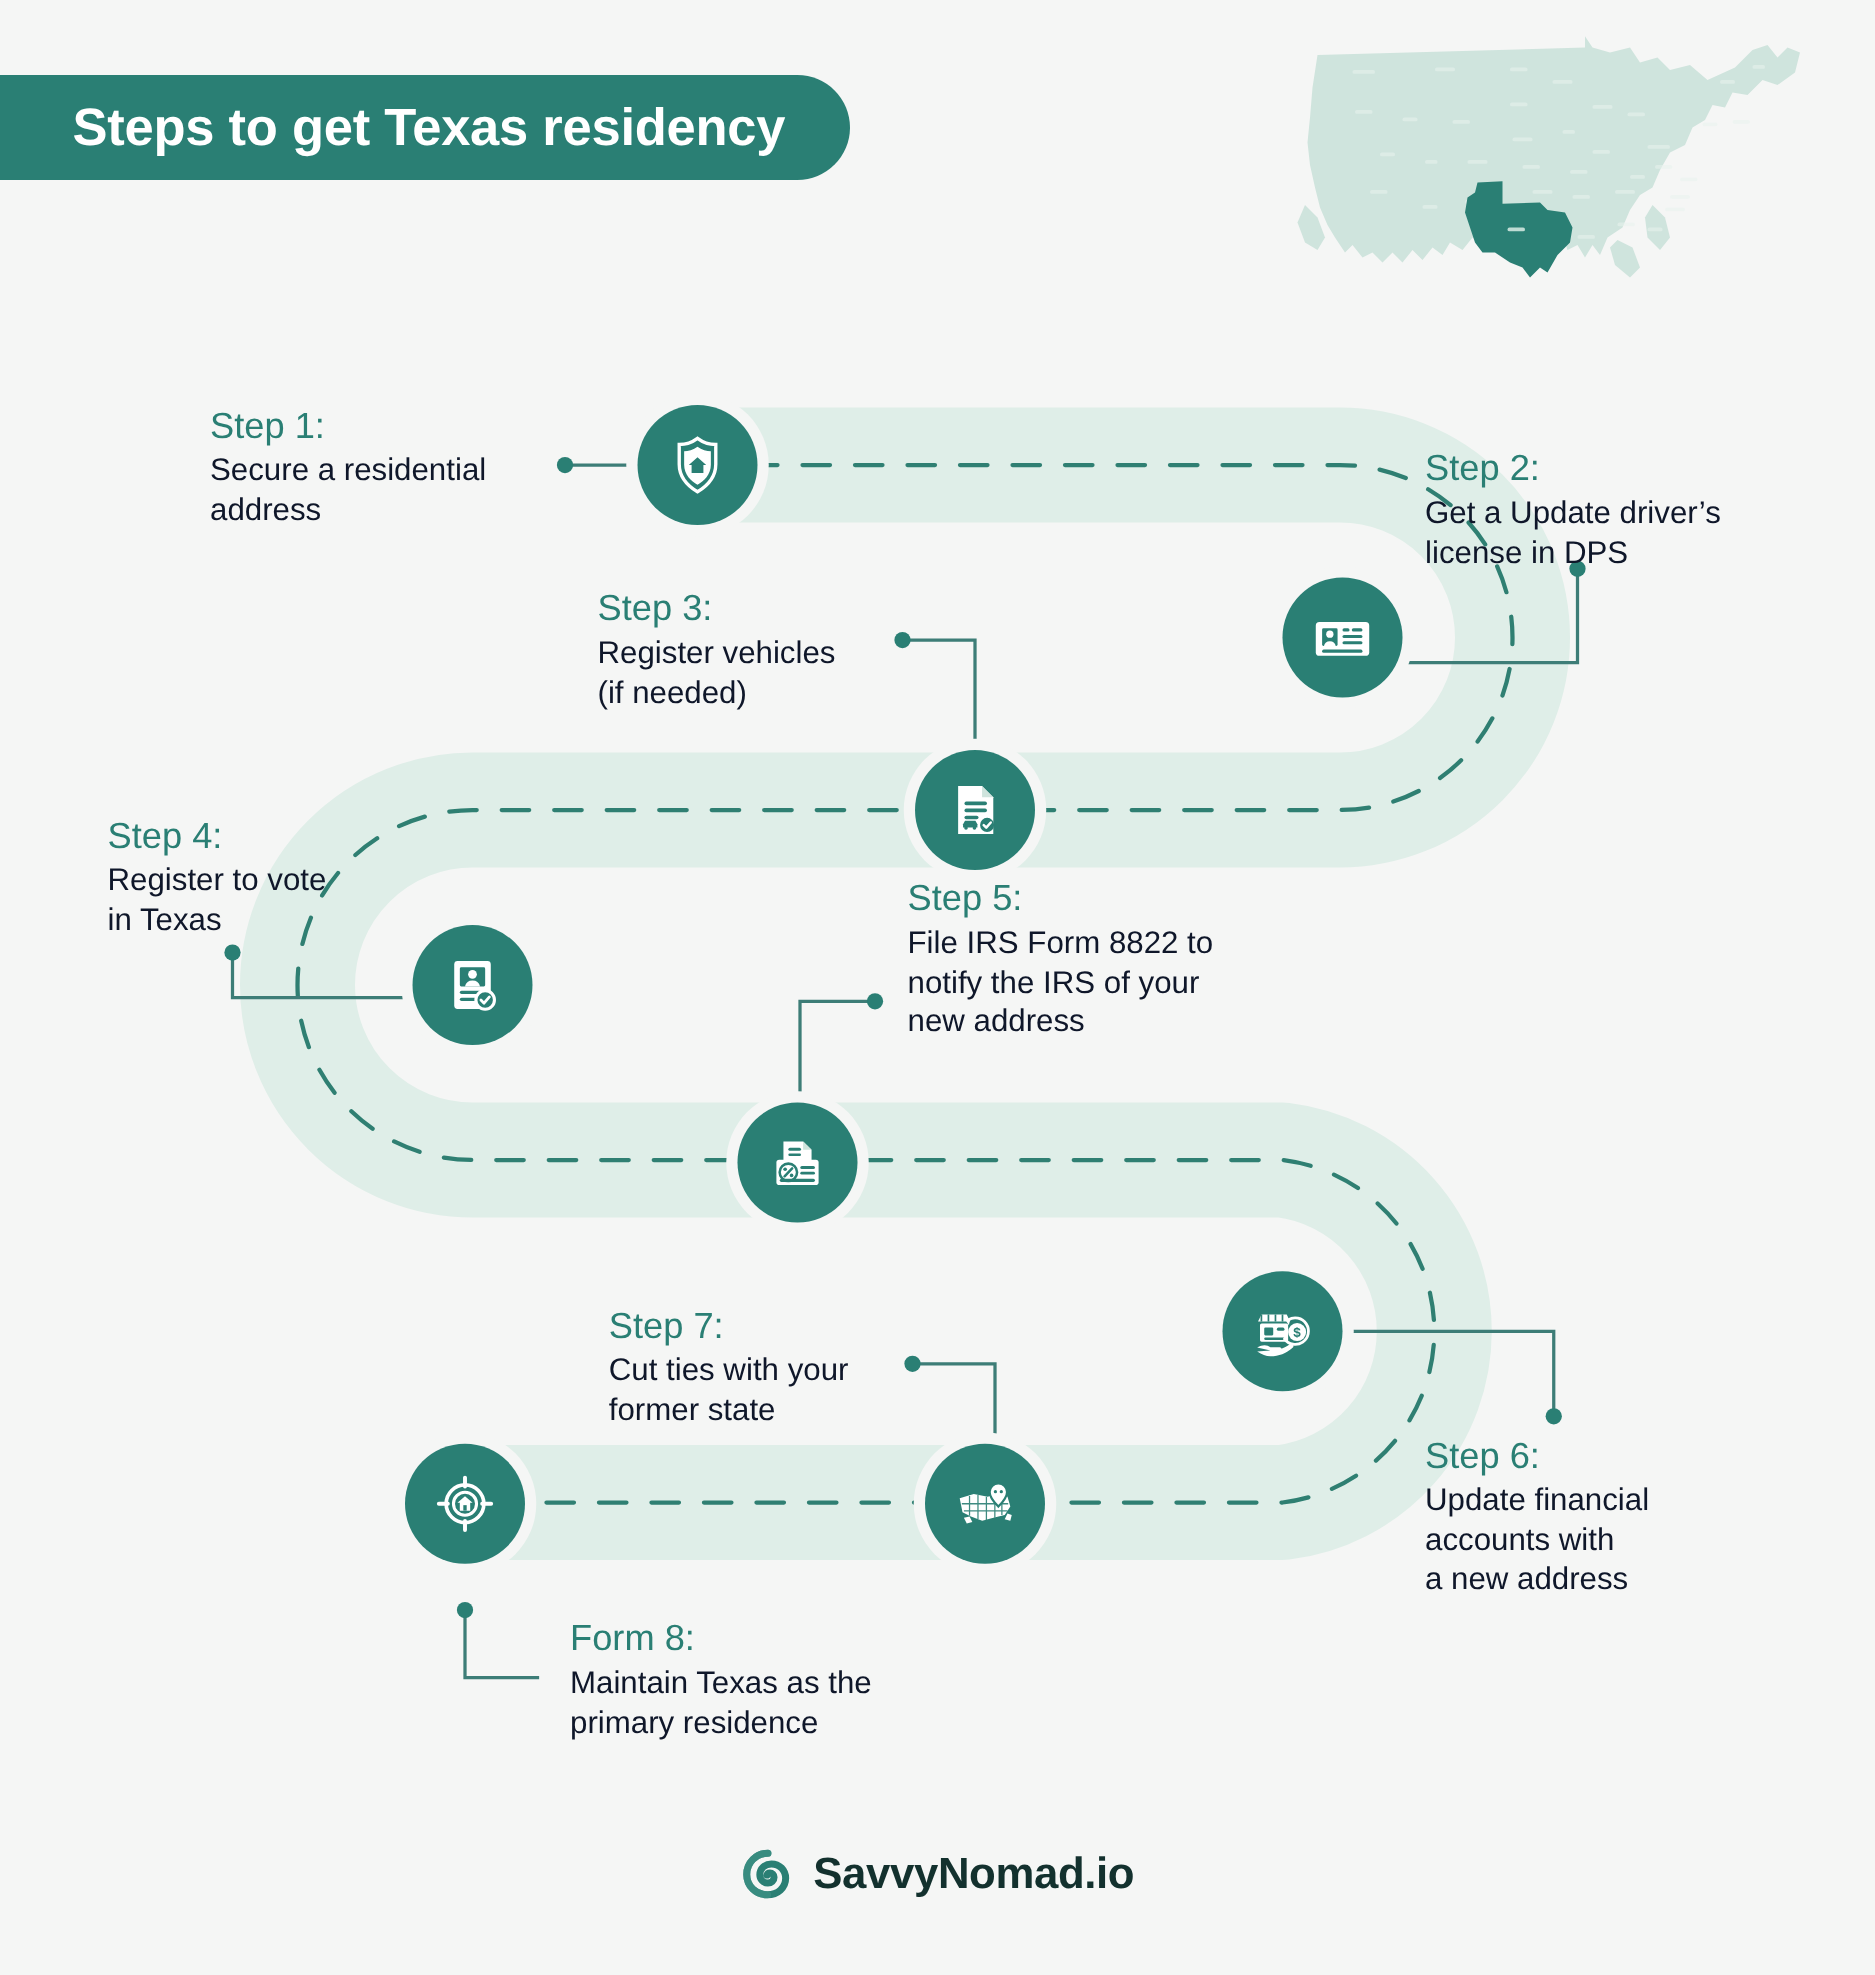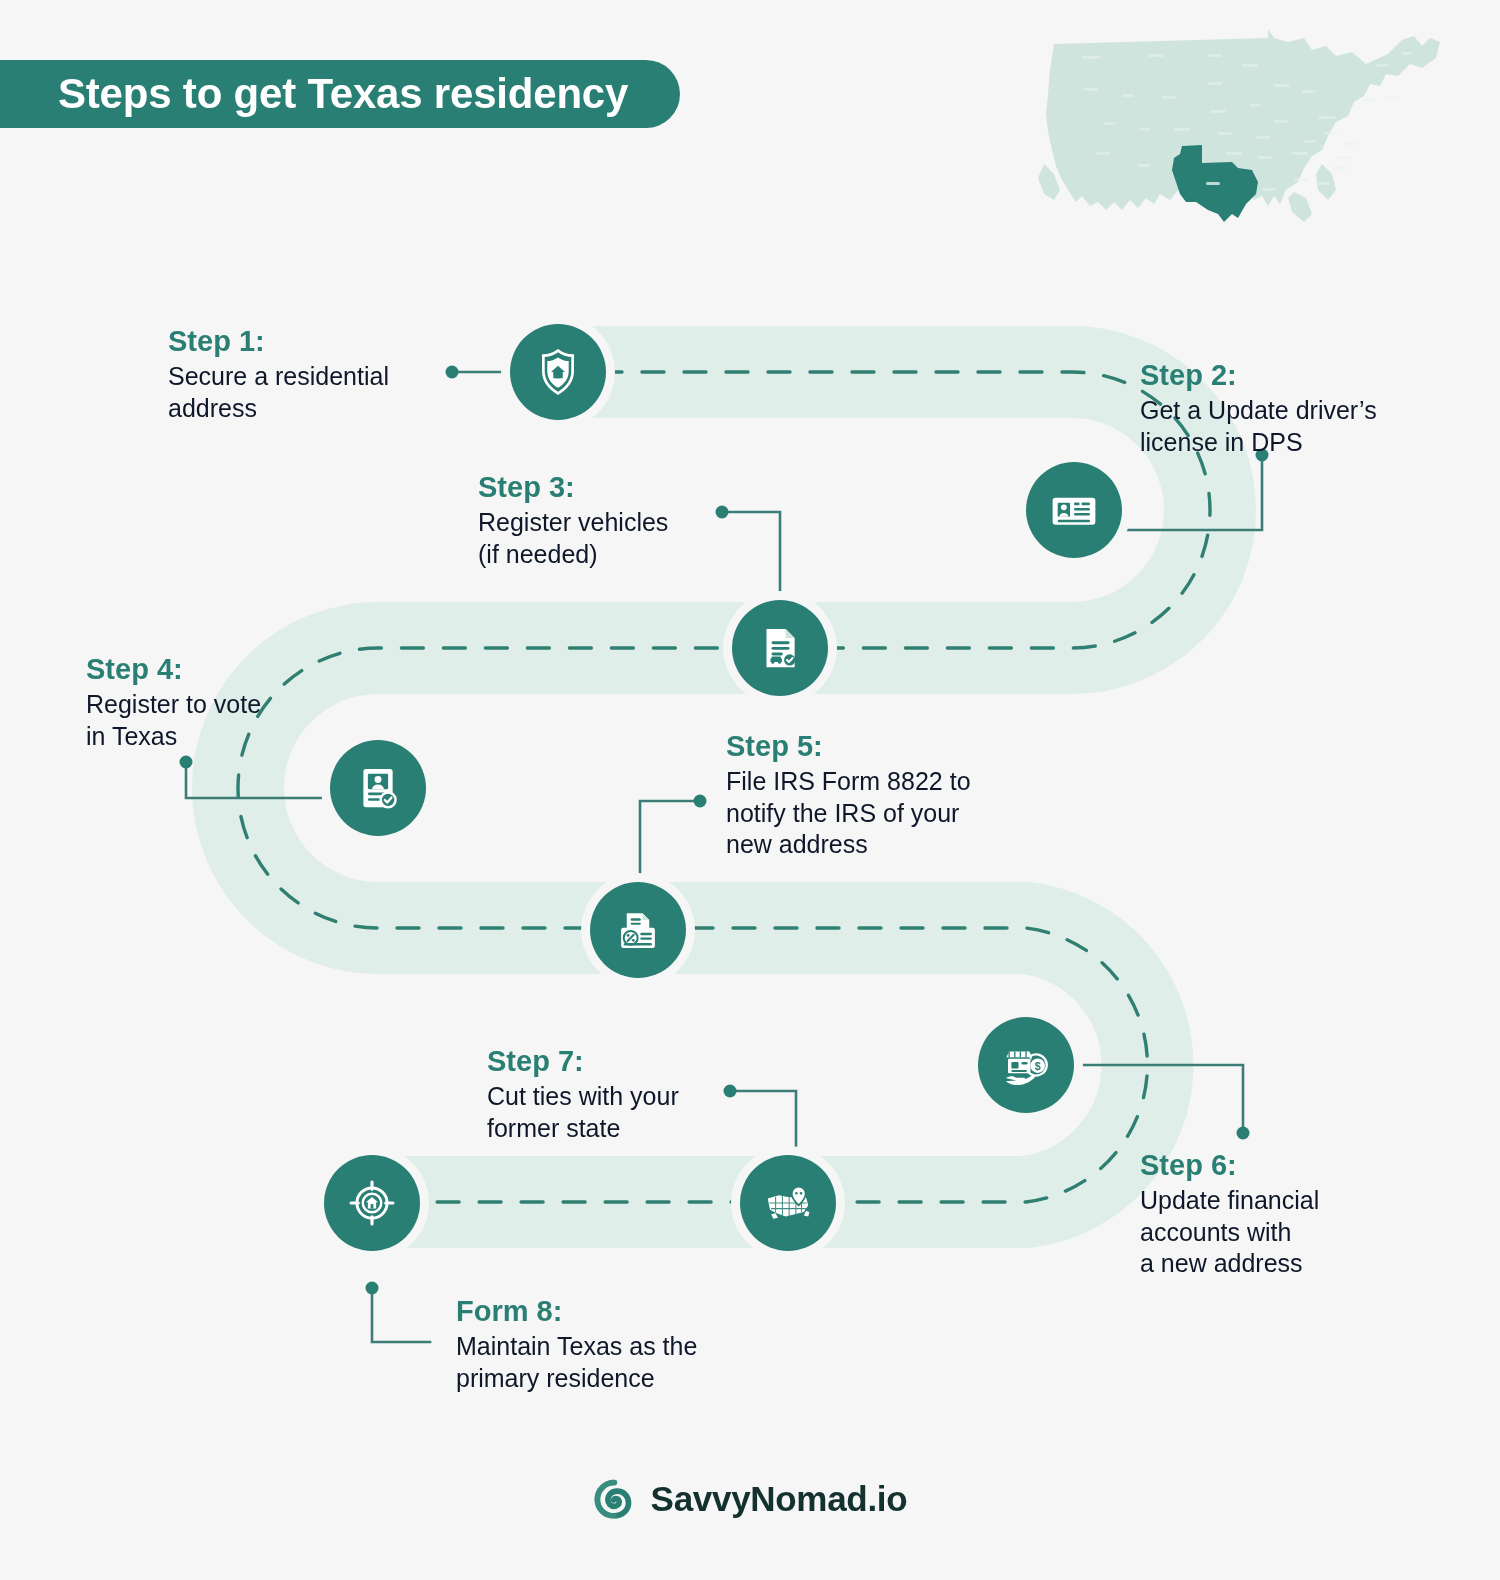--- a/index.html
+++ b/index.html
@@ -7,21 +7,21 @@
     width: 1500px; height: 1580px;
     background: #f5f6f5;
     font-family: "Liberation Sans", sans-serif;
     overflow: hidden;
   }
   #stage { position: relative; width: 1500px; height: 1580px; }
 
   
   .title-banner {
     position: absolute; left: 0; top: 60px;
-    height: 68px;
+    height: 84px;
     padding: 0 52px 0 58px;
     background: #2a7f74;
     border-top-right-radius: 42px;
     border-bottom-right-radius: 42px;
     display: flex; align-items: center;
   }
   .title-banner .t {
     color: #ffffff;
     font-size: 42px;
     font-weight: 700;
@@ -44,21 +44,21 @@
     box-shadow: 0 0 0 9px #f5f6f5;
     display: flex; align-items: center; justify-content: center;
   }
   .node svg { width: 54px; height: 54px; display: block; }
 
   
   .label { position: absolute; }
   .label .head {
     color: #2a7f74;
     font-size: 29px;
-    font-weight: 700;
+    font-weight: 400;
     line-height: 1.22;
     margin-bottom: 2px;
     white-space: nowrap;
   }
   .label .body {
     color: #0f172a;
     font-size: 25px;
     font-weight: 400;
     line-height: 1.26;
     white-space: pre-line;
@@ -251,21 +251,21 @@
       <rect x="9" y="22" width="30" height="18" rx="2" fill="#ffffff"></rect>
       <circle cx="17.5" cy="31" r="6.2" fill="#ffffff" stroke="#2a7f74" stroke-width="1.8"></circle>
       <path d="m14.8 33.8 5.4-5.6" stroke="#2a7f74" stroke-width="1.8" stroke-linecap="round"></path>
       <circle cx="15.2" cy="28.8" r="1.3" fill="#2a7f74"></circle>
       <circle cx="19.8" cy="33.2" r="1.3" fill="#2a7f74"></circle>
       <rect x="26" y="26.4" width="10.4" height="2.2" rx="1.1" fill="#2a7f74"></rect>
       <rect x="26" y="30.6" width="10.4" height="2" rx="1" fill="#2a7f74"></rect>
       <rect x="11.4" y="35.6" width="25" height="2.2" rx="1.1" fill="#2a7f74"></rect>
     </svg>
   </div>
-  <div class="label" style="left:726px; top:729px; width:320px;">
+  <div class="label" style="left:726px; top:702px; width:320px;">
     <div class="head">Step 5:</div>
     <div class="body">File IRS Form 8822 to
 notify the IRS of your
 new address</div>
   </div>
 
   <div class="node" style="left:978px; top:1017px;">
     <svg viewBox="0 0 48 48">
       <path d="M9 12h18l2.4 5H6.6Z" fill="#ffffff"></path>
       <path d="M9 12v5M14 12v5M19 12v5M24 12v5" stroke="#2a7f74" stroke-width="1.2"></path>

